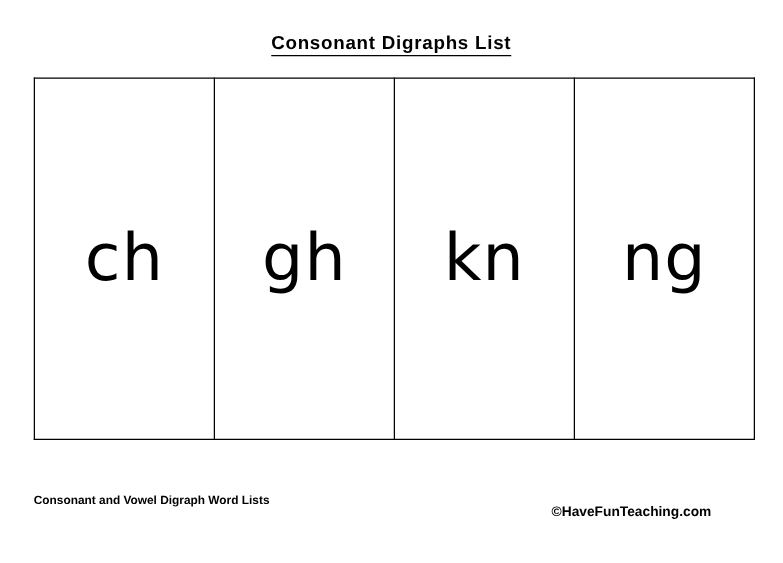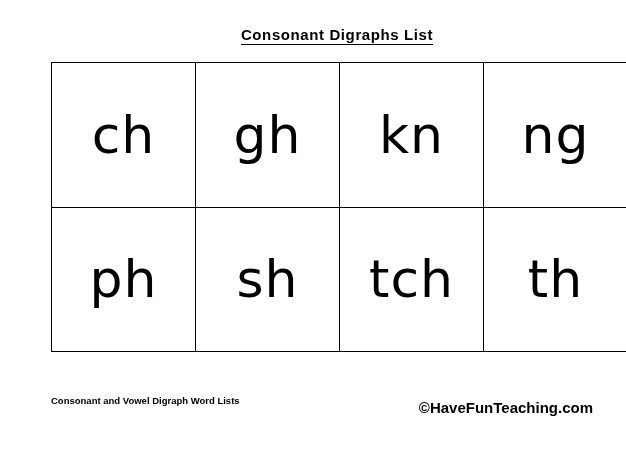--- a/index.html
+++ b/index.html
@@ -12,21 +12,20 @@
     background: #ffffff;
     font-family: "Liberation Sans", sans-serif;
     overflow: hidden;
   }
   .page {
     position: relative;
     width: 596px;
     height: 450px;
     background: #ffffff;
     box-sizing: border-box;
-    margin-left: 24px;
   }
   .title {
     position: absolute;
     top: 26px;
     left: 0;
     width: 626px;
     text-align: center;
     font-size: 15px;
     font-weight: bold;
     color: #000000;
@@ -69,21 +68,21 @@
     bottom: 44px;
     font-size: 9.5px;
     color: #000000;
     font-family: "Liberation Sans", sans-serif;
     font-weight: bold;
   }
   .footer-right {
     position: absolute;
     right: 27px;
     bottom: 34px;
-    font-size: 15px;
+    font-size: 11px;
     color: #000000;
     font-family: "Liberation Sans", sans-serif;
     font-weight: bold;
   }
 </style>
 </head>
 <body>
 
 <div class="page">
 
@@ -98,33 +97,19 @@
       <td>
             <span class="digraph">gh</span>
           </td>
       <td>
             <span class="digraph">kn</span>
           </td>
       <td>
             <span class="digraph">ng</span>
           </td>
     </tr>
-    <tr>
-      <td>
-            <span class="digraph">ph</span>
-          </td>
-      <td>
-            <span class="digraph">sh</span>
-          </td>
-      <td>
-            <span class="digraph">tch</span>
-          </td>
-      <td>
-            <span class="digraph">th</span>
-          </td>
-    </tr>
   </tbody>
     </table>
 
   <div class="footer-left">Consonant and Vowel Digraph Word Lists</div>
   <div class="footer-right">©HaveFunTeaching.com</div>
 
 </div>
 
 </body></html>

